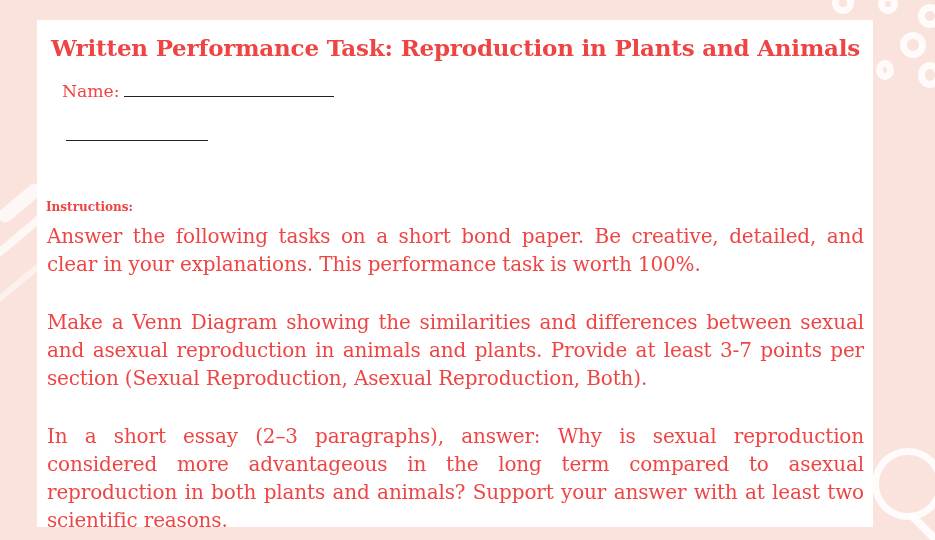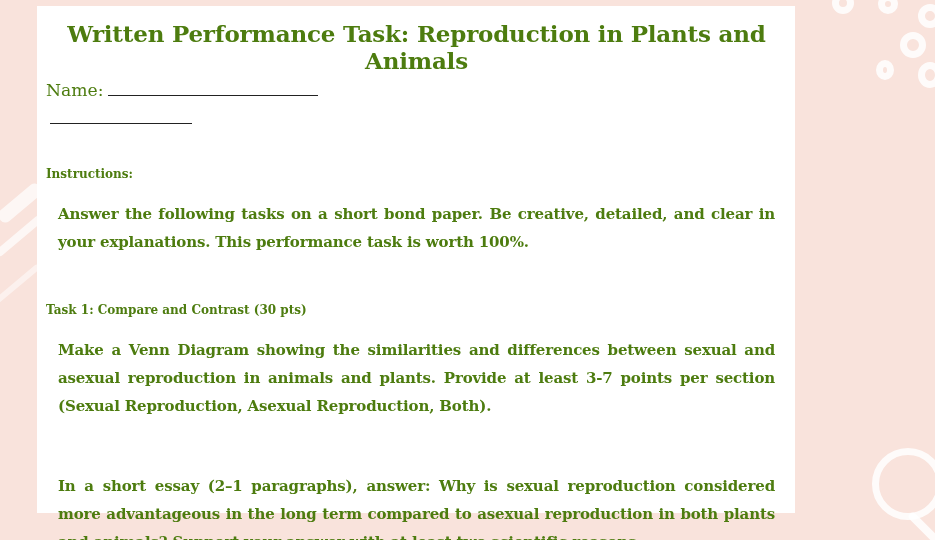--- a/index.html
+++ b/index.html
@@ -19,38 +19,37 @@
   }
   .mag-ring {
     position:absolute; left:872px; top:448px; width:72px; height:72px;
     border:7px solid #ffffff; border-radius:50%; box-sizing:border-box; opacity:0.85;
   }
   .mag-handle {
     position:absolute; left:920px; top:508px; width:8px; height:40px;
     background:#fff; opacity:0.85; transform:rotate(-45deg); border-radius:4px;
   }
   .card {
-    position:absolute; left:37px; top:6px; width:758px; height:507px;
+    position:absolute; left:37px; top:20px; width:836px; height:507px;
     background:#ffffff; box-sizing:border-box; padding:10px 8px 0 9px;
-    color:#4d7c0f;
+    color:#ef4444;
   }
   .title {
     text-align:center; font-weight:bold; font-size:23px; margin:4px 0 2px 0;
     letter-spacing:-0.2px;
   }
-  .line { font-size:17.2px; line-height:28px; margin:0; }
+  .line { font-size:17.2px; line-height:28px; margin:16px; }
   .blank {
     display:inline-block; border-bottom:1.3px solid #222; vertical-align:baseline;
     height:12px; margin-left:4px;
   }
   .heading { font-weight:bold; font-size:12px; line-height:28px; margin:0; }
   .para {
-    font-size:15px; line-height:28px; margin:12px; text-align:justify;
+    font-size:20px; line-height:28px; margin:1px; text-align:justify;
     letter-spacing:-0.15px;
-    font-weight:bold;
   }
   .gap { height:28px; }
 </style>
 </head>
 <body>
 
 <div class="deco">
   <div class="ring" style="left:832px;top:-8px;width:22px;height:22px;"></div>
   <div class="ring" style="left:878px;top:-6px;width:20px;height:20px;"></div>
   <div class="ring" style="left:918px;top:4px;width:24px;height:24px;"></div>
@@ -74,19 +73,18 @@
     <span class="blank" style="width:142px;"></span>
   </p>
 
   <div class="gap"></div>
 
   <p class="heading">Instructions:</p>
   <p class="para">Answer the following tasks on a short bond paper. Be creative, detailed, and clear in your explanations. This performance task is worth 100%.</p>
 
   <div class="gap"></div>
 
-  <p class="heading">Task 1: Compare and Contrast (30 pts)</p>
   <p class="para">Make a Venn Diagram showing the similarities and differences between sexual and asexual reproduction in animals and plants. Provide at least 3-7 points per section (Sexual Reproduction, Asexual Reproduction, Both).</p>
 
   <div class="gap"></div>
 
-  <p class="para">In a short essay (2–1 paragraphs), answer: Why is sexual reproduction considered more advantageous in the long term compared to asexual reproduction in both plants and animals? Support your answer with at least two scientific reasons.</p>
+  <p class="para">In a short essay (2–3 paragraphs), answer: Why is sexual reproduction considered more advantageous in the long term compared to asexual reproduction in both plants and animals? Support your answer with at least two scientific reasons.</p>
 </div>
 
 </body></html>

